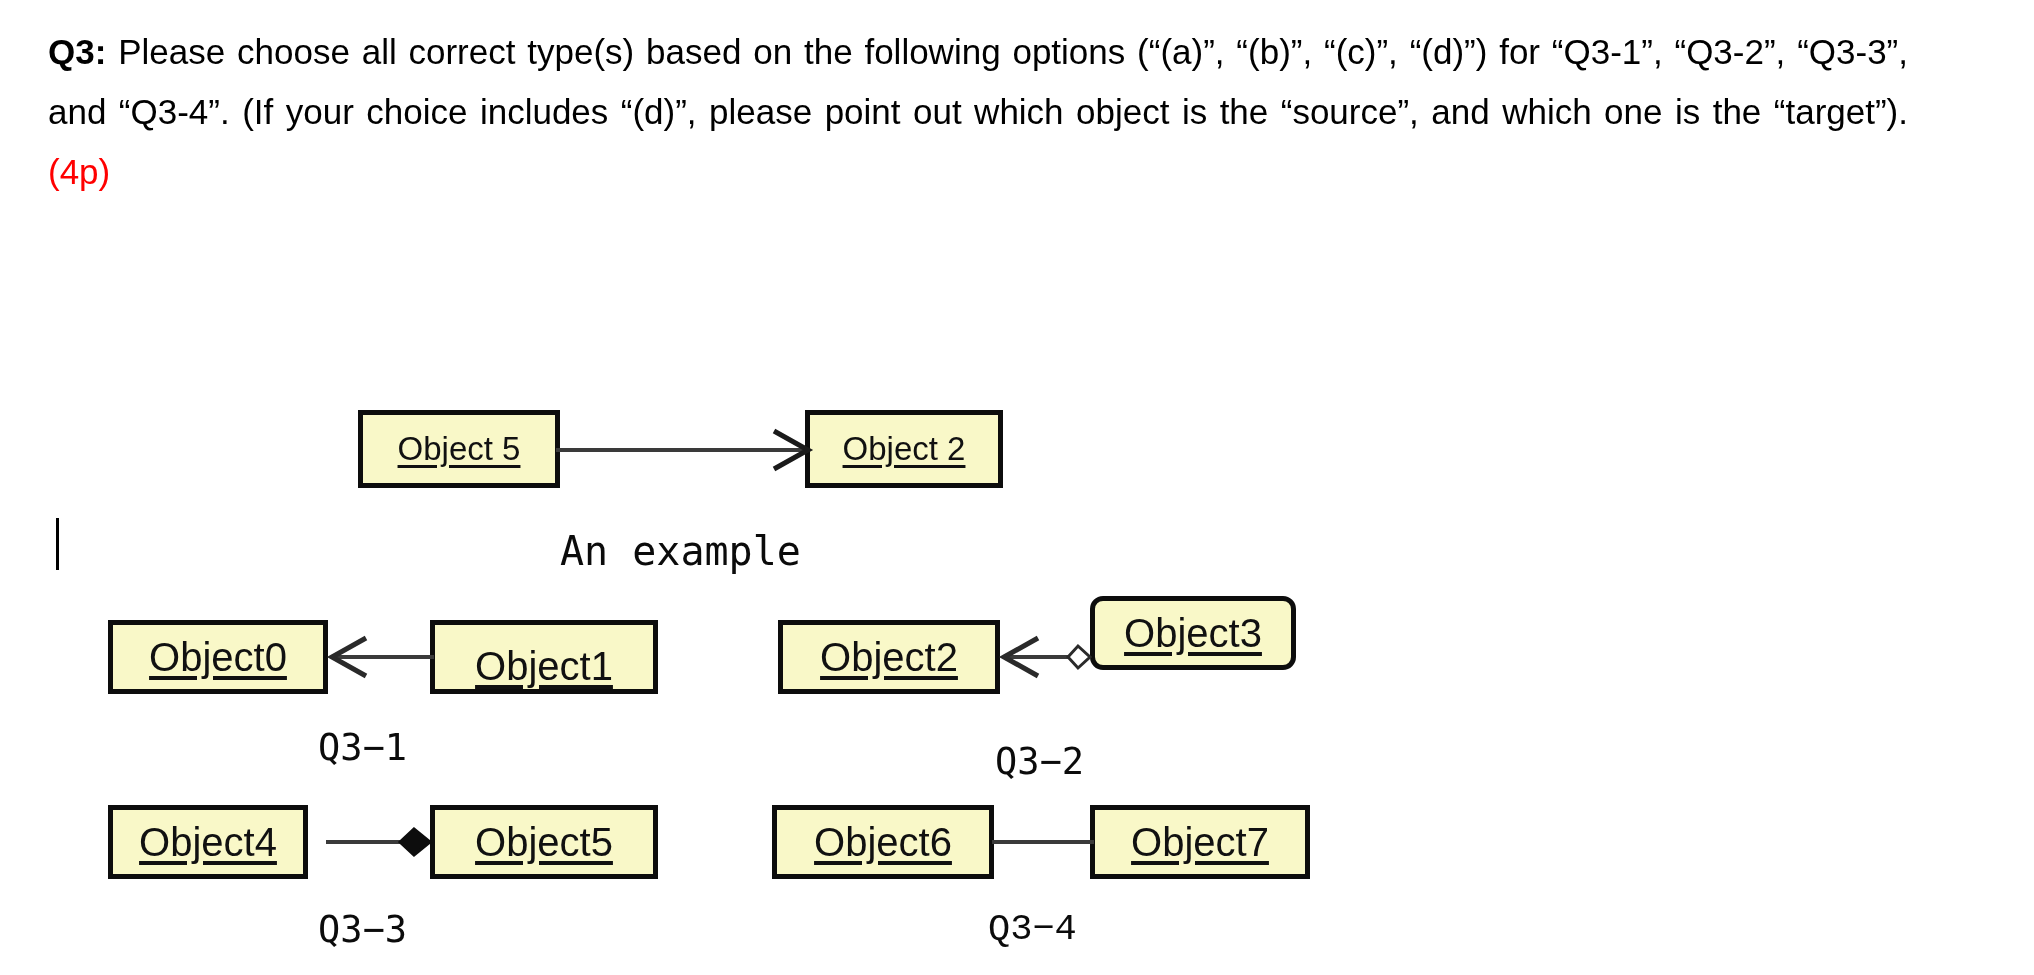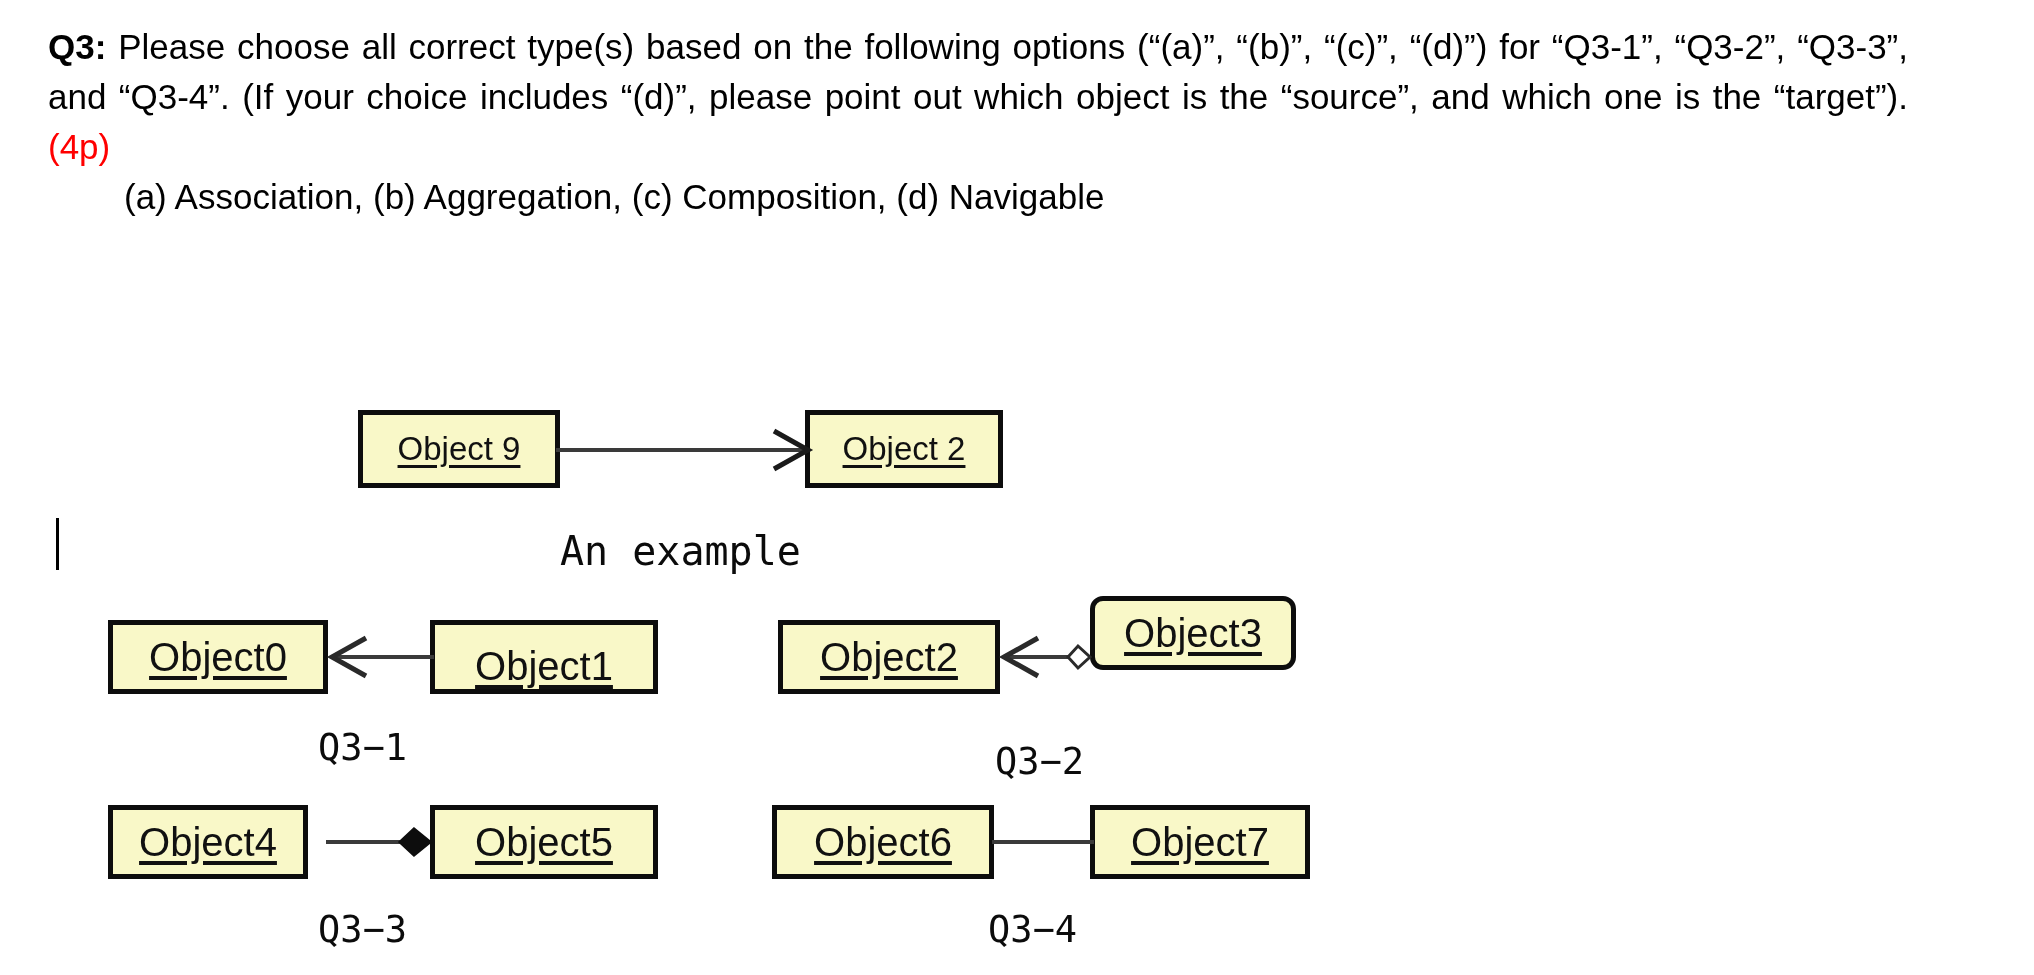--- a/index.html
+++ b/index.html
@@ -18,21 +18,21 @@
 
   
   #question-block {
     position: absolute;
     left: 48px;
     top: 22px;
     width: 1860px;
   }
   .q-para {
     font-size: 35px;
-    line-height: 50px;
+    line-height: 60px;
     text-align: justify;
     text-justify: inter-word;
     margin: 0;
   }
   .q-label { font-weight: bold; }
   .q-points { color: #ff0000; }
   .q-options {
     font-size: 35px;
     line-height: 50px;
     margin: 0;
@@ -109,40 +109,39 @@
   #q32-box-a { left: 778px; top: 620px; width: 222px; }
   #q32-box-b { left: 1090px; top: 596px; width: 206px; border-radius: 13px; }
   #q32-caption { left: 995px; top: 740px; }
 
   #q33-box-a { left: 108px; top: 805px; width: 200px; }
   #q33-box-b { left: 430px; top: 805px; width: 228px; }
   #q33-caption { left: 318px; top: 908px; }
 
   #q34-box-a { left: 772px; top: 805px; width: 222px; }
   #q34-box-b { left: 1090px; top: 805px; width: 220px; }
-  #q34-caption { left: 988px; top: 908px; }
+  #q34-caption { left: 988px; top: 908px; font-family: Liberation Mono, monospace; }
 
   svg { display: block; overflow: visible; }
 </style>
 </head>
 <body>
 
 <div id="question-block">
   <p class="q-para"><span class="q-label">Q3:</span><span> Please choose all correct type(s) based on the following options (“(a)”, “(b)”, “(c)”, “(d)”) for “Q3-1”, “Q3-2”, “Q3-3”, and “Q3-4”. (If your choice includes “(d)”, please point out which object is the “source”, and which one is the “target”). </span><span class="q-points">(4p)</span></p>
-  <p class="q-options">(a)  Association, (b) Aggregation, (c) Composition, (d) Navigable</p>
 </div>
 
 <div id="example-answer-block">
 </div>
 
 <div id="text-caret"></div>
 
 <div id="example-diagram">
   <div class="uml-box" id="ex-box-1">
-    <span class="uml-box-label">Object 9</span>
+    <span class="uml-box-label">Object 5</span>
   </div>
   <div class="uml-box" id="ex-box-2">
     <span class="uml-box-label">Object 2</span>
   </div>
   <svg class="conn" style="left:556px; top:429px;" width="260" height="42" viewBox="0 0 260 42">
     <line x1="0" y1="21" x2="250" y2="21" stroke="#3a3a3a" stroke-width="4"></line>
     <path d="M 218 2 L 252 21 L 218 40" fill="none" stroke="#1a1a1a" stroke-width="5"></path>
   </svg>
   <div class="uml-caption" id="ex-caption">An example</div>
 </div>

